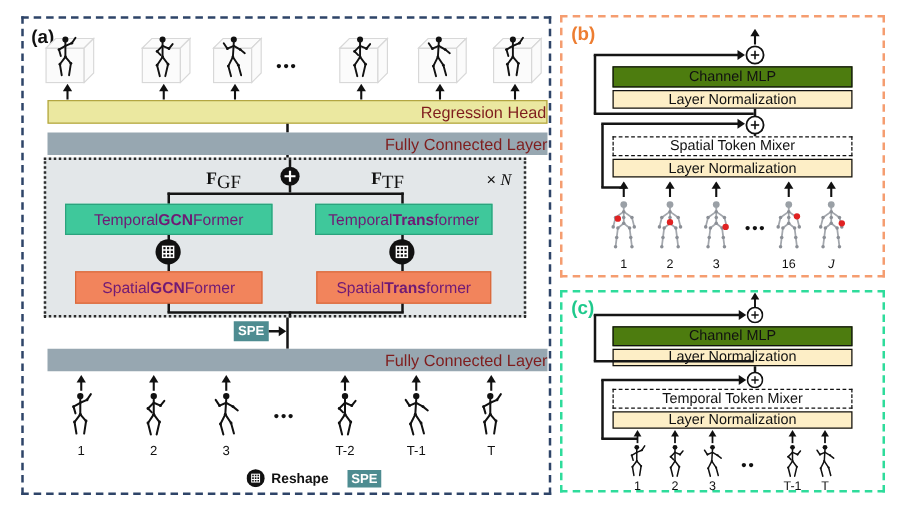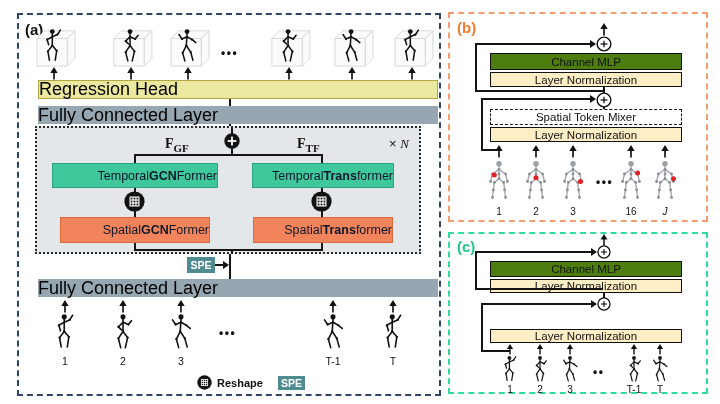--- a/index.html
+++ b/index.html
@@ -9,30 +9,30 @@
   .panel-a{left:17px;top:13px;width:424px;height:383px;border:2.5px dashed #2e4468}
   .panel-b{left:448px;top:12px;width:260px;height:210px;border:2px dashed #f59d70}
   .panel-c{left:448px;top:232px;width:260px;height:162px;border:2px dashed #2edc9b}
   .ptag{position:absolute;font-weight:bold;font-size:15px;line-height:1}
   .ptag-b{color:#ed7d31}
   .ptag-c{color:#1fc98c}
   .abs{position:absolute}
   .hl,.vl{position:absolute;background:#151515}
   .hl{height:1.6px}
   .vl{width:1.6px}
-  .bar{position:absolute;display:flex;align-items:center;justify-content:flex-start;font-size:18px;color:#000000}
+  .bar{position:absolute;display:flex;align-items:center;justify-content:flex-end;font-size:13px;color:#7f1d1d}
   .bar-regression{background:#ebe8a0;border:1.5px solid #b3a642}
   .bar-fc{background:#97a7b1}
   .agformer{position:absolute;background:#e3e7e9;border:2px dotted #2b2b2b}
   .ag-title{position:absolute;font-weight:bold;font-size:15px}
   .fvar{position:absolute;font-family:"Liberation Serif",serif;font-weight:bold;font-size:14px}
-  .fvar sub{font-size:11px;font-weight:bold}
+  .fvar sub{font-size:15px;font-weight:normal}
   .xn{position:absolute;font-size:13px}
   .xn i{font-family:"Liberation Serif",serif}
-  .blockbox{position:absolute;display:flex;align-items:center;justify-content:flex-end;font-size:12.5px;color:#0f172a;white-space:nowrap}
+  .blockbox{position:absolute;display:flex;align-items:center;justify-content:center;font-size:12.5px;color:#701a75;white-space:nowrap}
   .blockbox b{font-weight:bold}
   .green{background:#3fc89b;border:1px solid #2ba37d}
   .orange{background:#f2845c;border:1px solid #d96a3c}
   .cell{position:absolute;display:flex;flex-direction:column;align-items:center}
   .lbl{font-size:10.5px;color:#111;margin-top:2px;text-align:center}
   .lbl-abs{position:absolute;font-size:10px;color:#111;text-align:center}
   .it{font-style:italic}
   .dots{position:absolute;font-size:12px;font-weight:bold;letter-spacing:1.5px;color:#111;line-height:1}
   .spe-badge{background:#4e8c91;color:#fff;font-size:10.5px;font-weight:bold;display:flex;align-items:center;justify-content:center}
   .spe-main{position:absolute;left:168px;top:242px;width:28px;height:16px}
@@ -318,20 +318,29 @@
     <div class="cell" style="left:143px;top:285px">
       <svg width="10" height="13" viewBox="0 0 10 14">
           <use href="#arrowUp"></use>
         </svg>
       <svg width="38" height="40" viewBox="0 0 40 52">
           <use href="#poseC"></use>
         </svg>
       <div class="lbl">3</div>
     </div>
     <div class="dots" style="left:200px;top:312px">•••</div>
+    <div class="cell" style="left:238px;top:285px">
+      <svg width="10" height="13" viewBox="0 0 10 14">
+          <use href="#arrowUp"></use>
+        </svg>
+      <svg width="38" height="40" viewBox="0 0 40 52">
+          <use href="#poseB"></use>
+        </svg>
+      <div class="lbl">T-2</div>
+    </div>
     <div class="cell" style="left:295px;top:285px">
       <svg width="10" height="13" viewBox="0 0 10 14">
           <use href="#arrowUp"></use>
         </svg>
       <svg width="38" height="40" viewBox="0 0 40 52">
           <use href="#poseC"></use>
         </svg>
       <div class="lbl">T-1</div>
     </div>
     <div class="cell" style="left:355px;top:285px">
@@ -452,20 +461,23 @@
     <div class="bcbox mlp" style="top:27px;height:16px">
         <span>Channel MLP</span>
       </div>
     <div class="bcbox ln" style="top:45px;height:14px">
         <span>Layer Normalization</span>
       </div>
     <div class="vl" style="left:153px;top:59px;height:5px"></div>
     <svg class="abs" style="left:147px;top:63px" width="14" height="14" viewBox="0 0 20 20">
         <use href="#fuseLight"></use>
       </svg>
+    <div class="bcbox mixer" style="top:77px;height:16px">
+        <span>Temporal Token Mixer</span>
+      </div>
     <div class="bcbox ln" style="top:95px;height:14px">
         <span>Layer Normalization</span>
       </div>
 
     <div class="vl" style="left:25px;top:18px;height:37px"></div>
     <div class="hl" style="left:25px;top:54px;width:128px"></div>
     <div class="hl" style="left:25px;top:17px;width:118px"></div>
     <div class="tri-r" style="left:141px;top:14px"></div>
     <div class="vl" style="left:31px;top:70px;height:47px"></div>
     <div class="hl" style="left:31px;top:69px;width:112px"></div>

